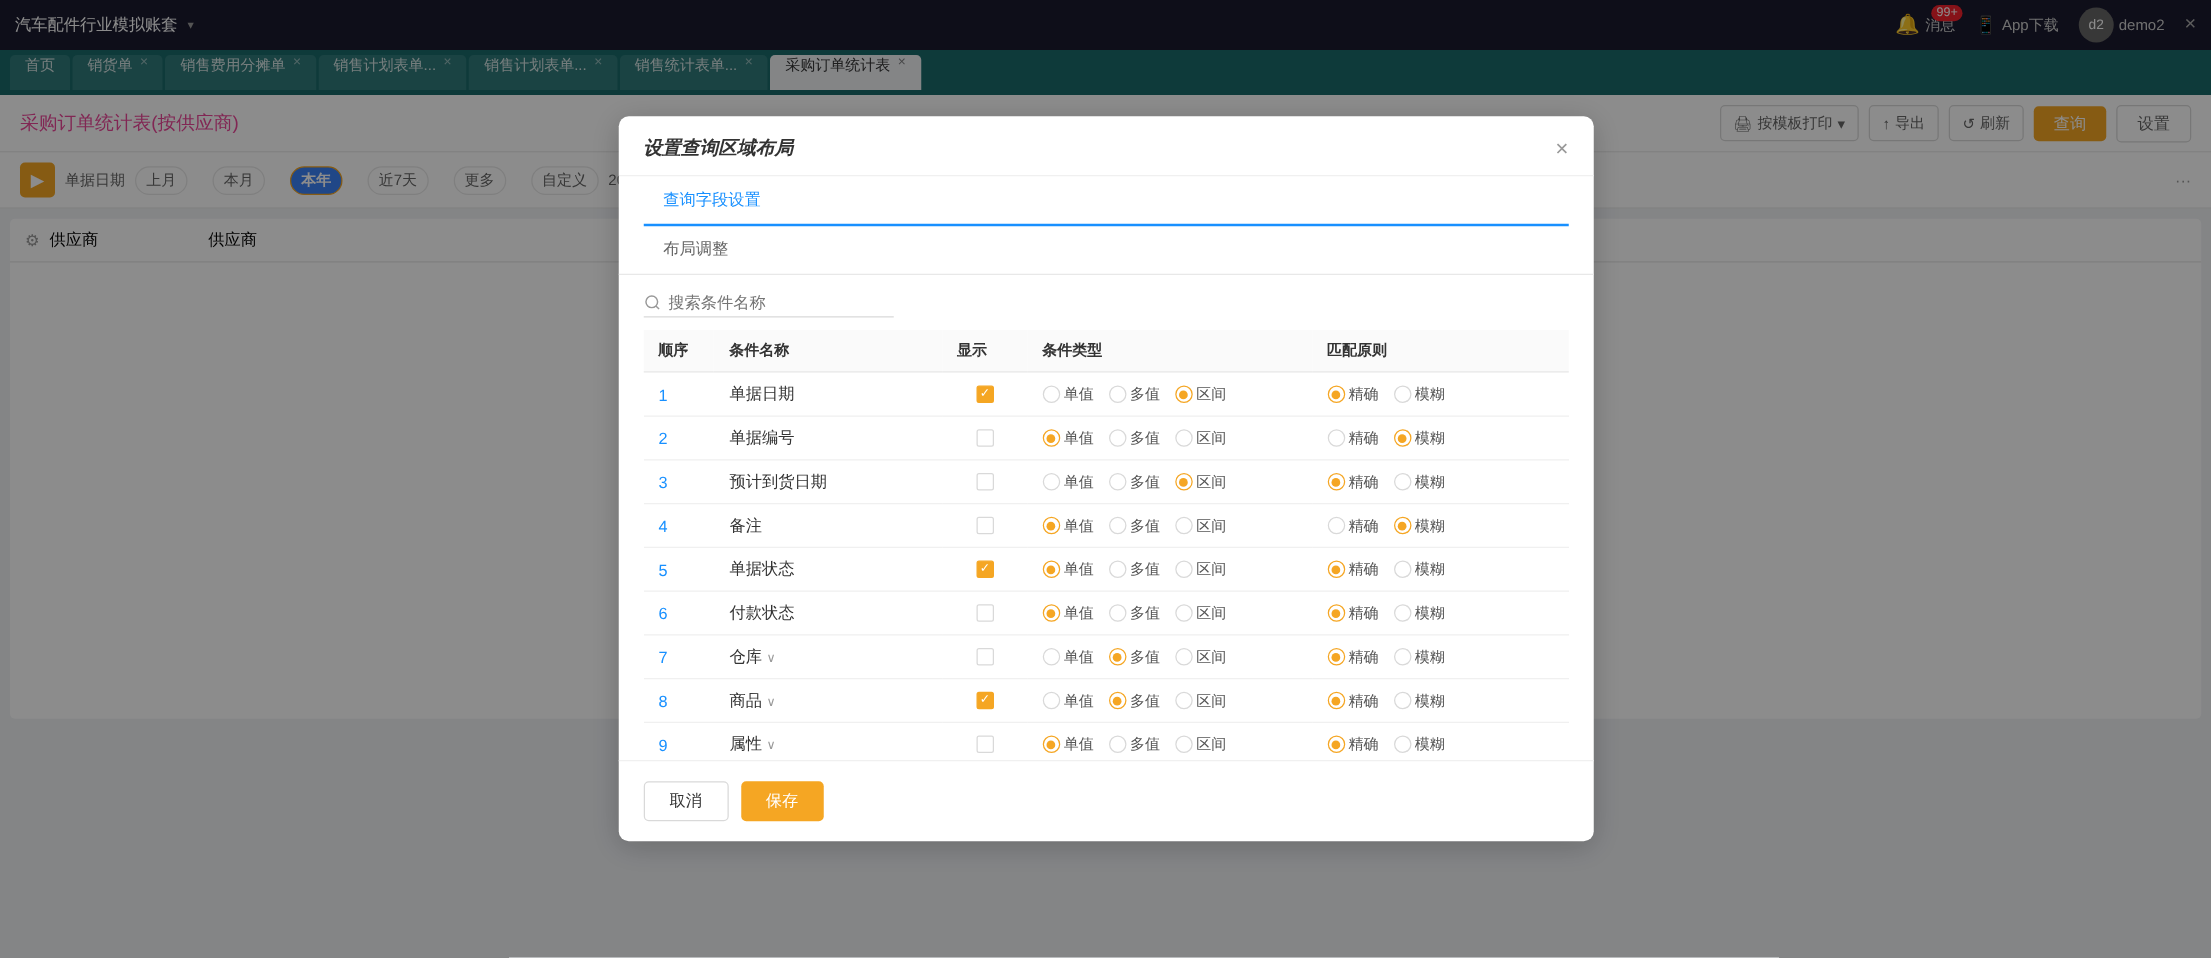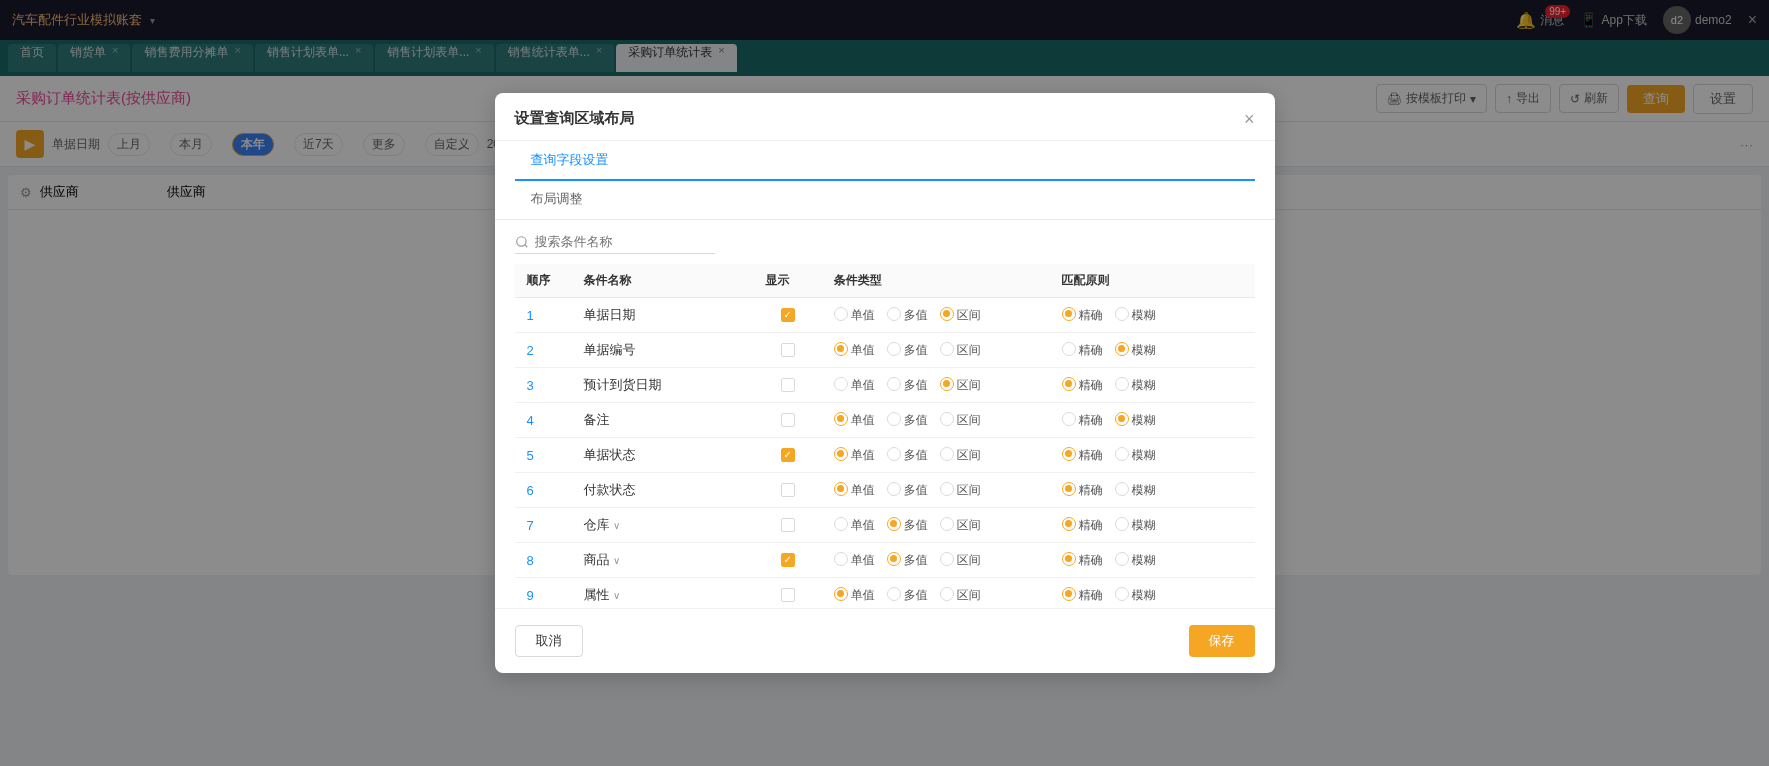--- a/index.html
+++ b/index.html
@@ -9,21 +9,21 @@
     .top-nav {
       height: 40px;
       background: #1a1a2e;
       display: flex;
       align-items: center;
       justify-content: space-between;
       padding: 0 12px;
       color: #fff;
     }
     .top-nav-left { display: flex; align-items: center; gap: 8px; }
-    .top-nav-title { font-size: 13px; color: #fdba74; }
+    .top-nav-title { font-size: 13px; color: #ffffff; }
     .top-nav-right { display: flex; align-items: center; gap: 16px; }
     .nav-badge { position: relative; display: flex; align-items: center; gap: 4px; font-size: 12px; color: #ccc; cursor: pointer; }
     .badge-red { background: #f5222d; color: #fff; border-radius: 8px; padding: 1px 4px; font-size: 10px; position: absolute; top: -6px; right: -6px; }
     .avatar { width: 28px; height: 28px; border-radius: 50%; background: #666; display: flex; align-items: center; justify-content: center; color: #fff; font-size: 11px; }
     .close-top { color: #aaa; cursor: pointer; font-size: 16px; }
 
     
     .tab-bar {
       height: 36px;
       background: #1a6b6b;
@@ -115,20 +115,21 @@
       display: flex;
       flex-direction: column;
       box-shadow: 0 4px 24px rgba(0,0,0,0.2);
     }
     .dialog-header {
       display: flex;
       align-items: center;
       justify-content: space-between;
       padding: 16px 20px 12px;
       border-bottom: 1px solid #f0f0f0;
+      font-style: italic;
     }
     .dialog-title { font-size: 15px; font-weight: 600; color: #333; }
     .dialog-close { cursor: pointer; color: #999; font-size: 18px; line-height: 1; }
 
     
     .dialog-tabs { display: flex; padding: 0 20px; border-bottom: 1px solid #e8e8e8; gap: 0; flex-direction: column; }
     .dialog-tab {
       padding: 10px 16px;
       font-size: 13px;
       color: #666;
@@ -184,21 +185,21 @@
     .col-name { width: 160px; }
     .col-show { width: 60px; text-align: center; }
     .col-type { width: 200px; }
     .col-match { width: 180px; }
 
     
     .table-scroll { overflow-y: auto; max-height: 310px; }
 
     
     .radio-group { display: flex; align-items: center; gap: 12px; }
-    .radio-item { display: flex; align-items: flex-start; gap: 3px; cursor: pointer; font-size: 12px; color: #555; }
+    .radio-item { display: flex; align-items: center; gap: 3px; cursor: pointer; font-size: 12px; color: #555; }
     .radio-circle {
       width: 14px; height: 14px; border-radius: 50%; border: 1.5px solid #d9d9d9;
       display: flex; align-items: center; justify-content: center;
     }
     .radio-circle.checked { border-color: #f5a623; }
     .radio-circle.checked::after {
       content: ''; width: 7px; height: 7px; border-radius: 50%; background: #f5a623;
     }
 
     
@@ -206,21 +207,21 @@
     .checkbox-sq {
       width: 14px; height: 14px; border: 1.5px solid #d9d9d9; border-radius: 2px;
       display: flex; align-items: center; justify-content: center; cursor: pointer;
     }
     .checkbox-sq.checked { background: #f5a623; border-color: #f5a623; }
     .checkbox-sq.checked::after { content: '✓'; color: #fff; font-size: 10px; line-height: 1; }
 
     
     .dialog-footer {
       display: flex;
-      justify-content: space-between;
+      justify-content: flex-start;
       gap: 10px;
       padding: 16px 20px;
       border-top: 1px solid #f0f0f0;
     }
     .btn-cancel {
       padding: 6px 20px;
       border: 1px solid #d9d9d9;
       border-radius: 4px;
       background: #fff;
       color: #333;

